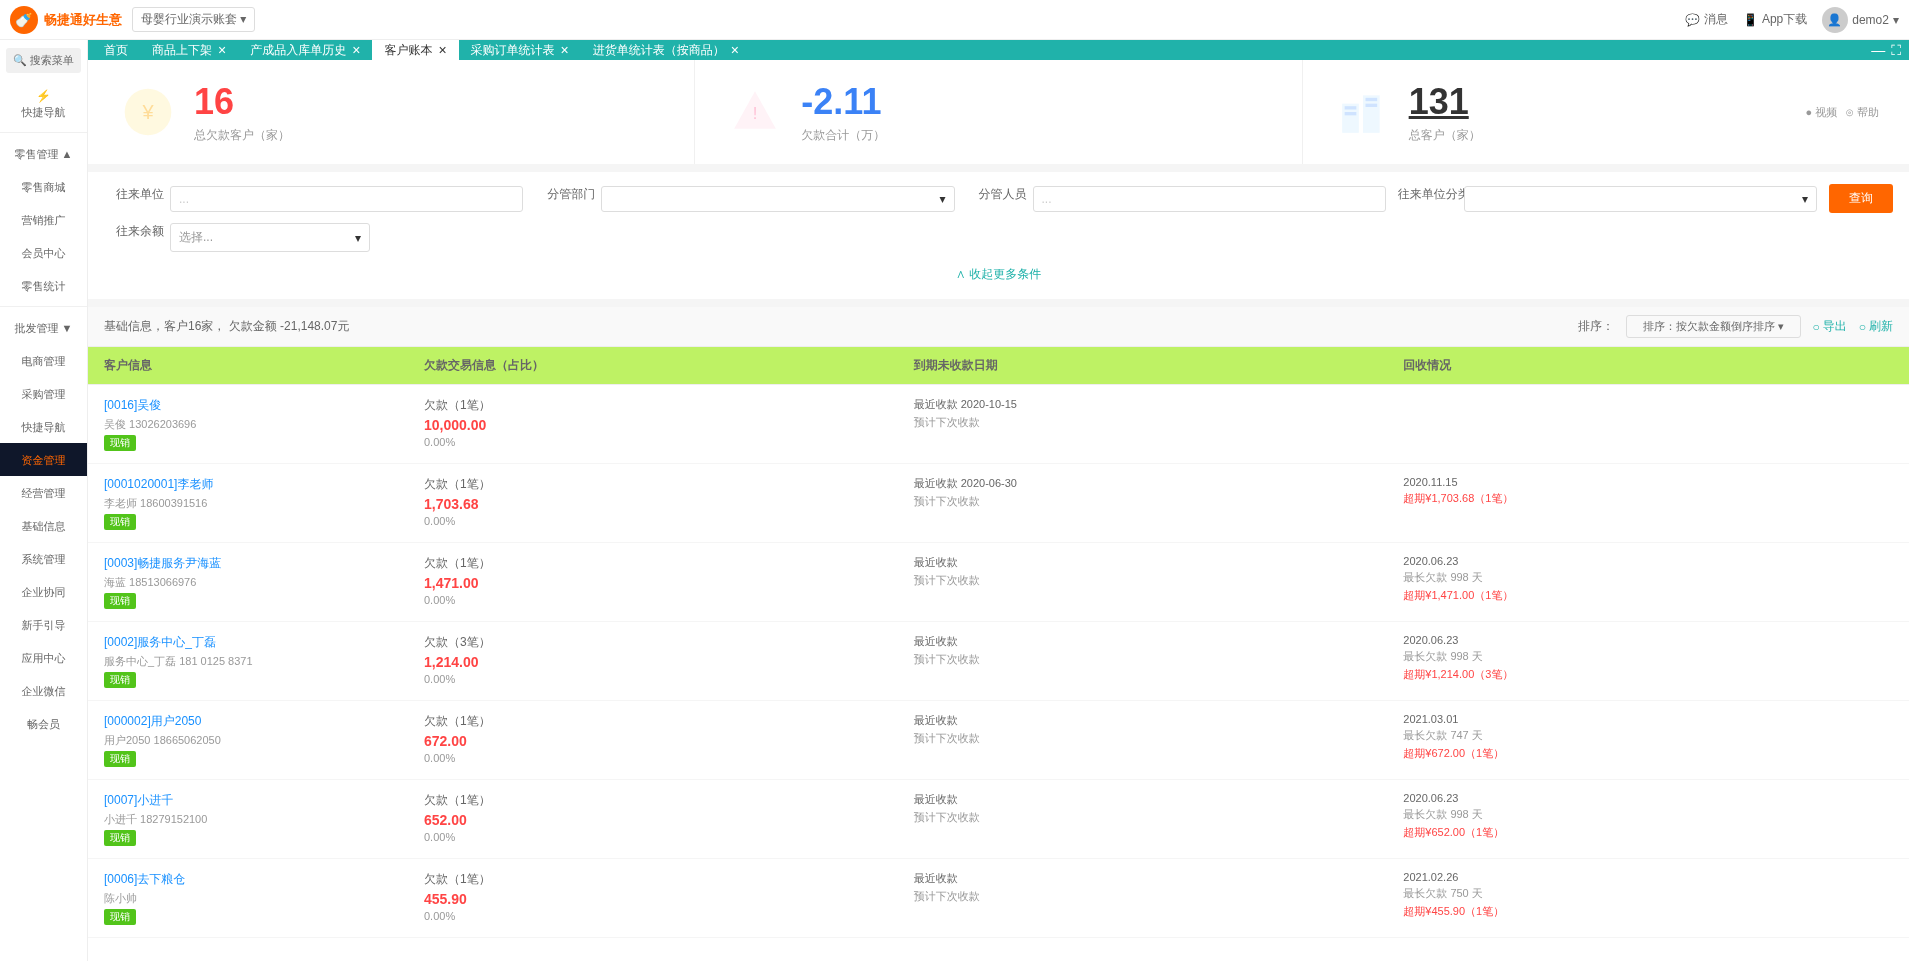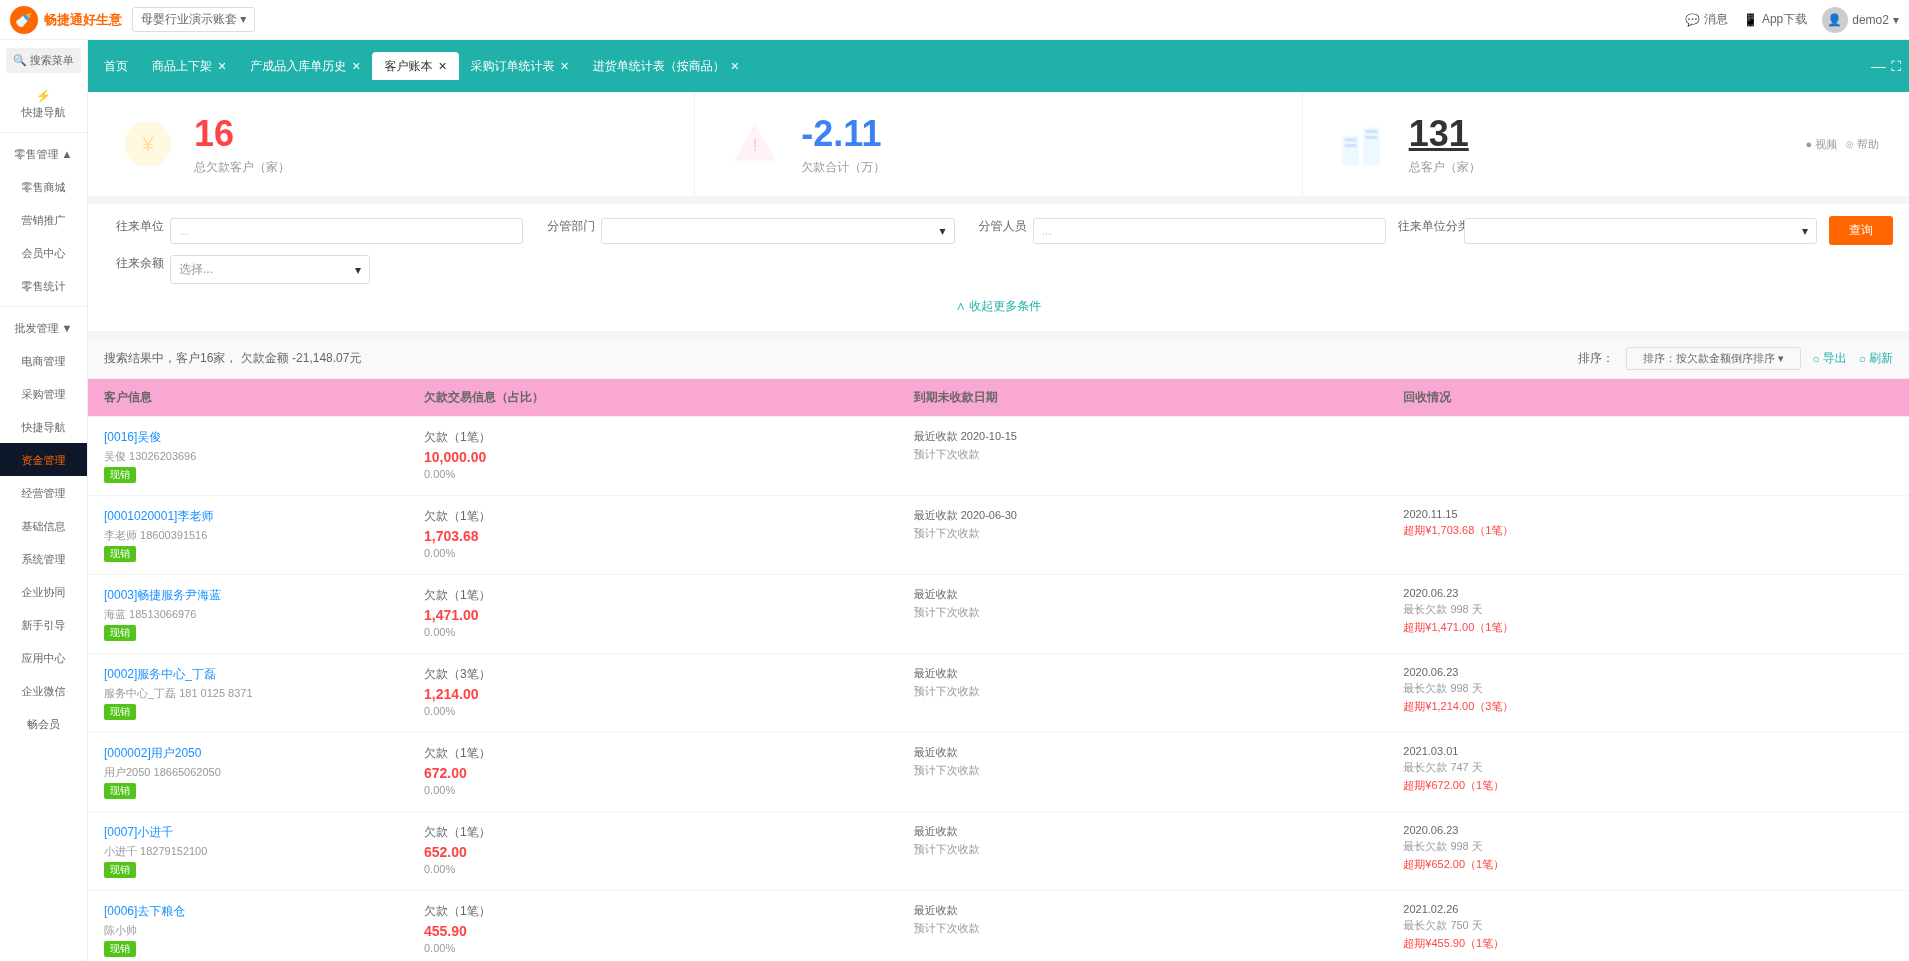--- a/index.html
+++ b/index.html
@@ -25,21 +25,21 @@
     .sidebar-search-btn { width: 100%; background: #f0f0f0; border: none; border-radius: 3px; padding: 5px; font-size: 11px; color: #666; cursor: pointer; display: flex; align-items: center; gap: 3px; justify-content: center; }
     .sidebar-item { padding: 8px 4px; text-align: center; cursor: pointer; color: #666; font-size: 12px; }
     .sidebar-item.active { color: #f60; background: #fff5f0; }
     .sidebar-item-label { font-size: 11px; margin-top: 2px; }
     .sidebar-divider { height: 1px; background: #f0f0f0; margin: 4px 0; }
 
     
     .content-area { flex: 1; display: flex; flex-direction: column; overflow: hidden; }
 
     
-    .tabs-bar { height: 52px; background: #20b2aa; display: flex; align-items: center; padding: 0 4px; flex-shrink: 0; }
+    .tabs-bar { height: 20px; background: #20b2aa; display: flex; align-items: center; padding: 0 4px; flex-shrink: 0; }
     .tab { height: 28px; padding: 0 12px; display: flex; align-items: center; gap: 6px; cursor: pointer; font-size: 12px; color: #fff; border-radius: 4px 4px 0 0; white-space: nowrap; }
     .tab.active { background: #fff; color: #333; }
     .tab-close { font-size: 14px; color: inherit; cursor: pointer; line-height: 1; }
     .tab-spacer { flex: 1; }
     .tab-window-controls { display: flex; gap: 6px; padding-right: 4px; }
     .tab-window-btn { color: #fff; cursor: pointer; font-size: 14px; }
 
     
     .page-content { flex: 1; overflow-y: auto; background: #f5f5f5; }
 
@@ -69,21 +69,21 @@
 
     
     .results-bar { background: #f9f9f9; padding: 8px 16px; display: flex; align-items: center; justify-content: space-between; border-bottom: 1px solid #eee; }
     .results-info { font-size: 12px; color: #666; }
     .results-actions { display: flex; align-items: center; gap: 12px; font-size: 12px; color: #666; }
     .sort-select { border: 1px solid #ddd; border-radius: 3px; padding: 3px 16px; font-size: 11px; }
     .action-btn { display: flex; align-items: center; gap: 3px; cursor: pointer; color: #20b2aa; }
 
     
     .data-table-container { background: #fff; }
-    .table-header { display: grid; grid-template-columns: 320px 1fr 1fr 1fr; padding: 10px 16px; background: #f9a8d4; border-bottom: 1px solid #eee; font-weight: bold; font-size: 12px; color: #666; }
+    .table-header { display: grid; grid-template-columns: 320px 1fr 1fr 1fr; padding: 10px 16px; background: #bef264; border-bottom: 1px solid #eee; font-weight: bold; font-size: 12px; color: #666; }
     .table-row { display: grid; grid-template-columns: 320px 1fr 1fr 1fr; padding: 12px 16px; border-bottom: 1px solid #f5f5f5; background: #fff; }
     .customer-info { }
     .customer-name { color: #1890ff; cursor: pointer; font-size: 12px; margin-bottom: 3px; }
     .customer-contact { font-size: 11px; color: #999; margin-bottom: 3px; }
     .customer-tag { display: inline-block; background: #52c41a; color: #fff; padding: 1px 6px; border-radius: 2px; font-size: 10px; }
     .debt-info { }
     .debt-count { font-size: 12px; color: #666; margin-bottom: 3px; }
     .debt-amount { color: #ff4444; font-size: 14px; font-weight: bold; margin-bottom: 3px; }
     .debt-percent { font-size: 11px; color: #999; }
     .recovery-info { font-size: 11px; }
@@ -321,21 +321,21 @@
             </div>
           </div>
           <div class="collapse-row">
             <span>∧</span>
             <span>收起更多条件</span>
           </div>
         </div>
 
         <div class="results-bar">
           <div class="results-info">
-            <span>搜索结果中，客户16家</span>，
+            <span>基础信息，客户16家</span>，
             <span>欠款金额 -21,148.07元</span>
           </div>
           <div class="results-actions">
             <span>排序：</span>
             <div class="sort-select">
               <span>排序：按欠款金额倒序排序</span>
               <span> ▾</span>
             </div>
             <div class="action-btn">
               <span>○</span>

